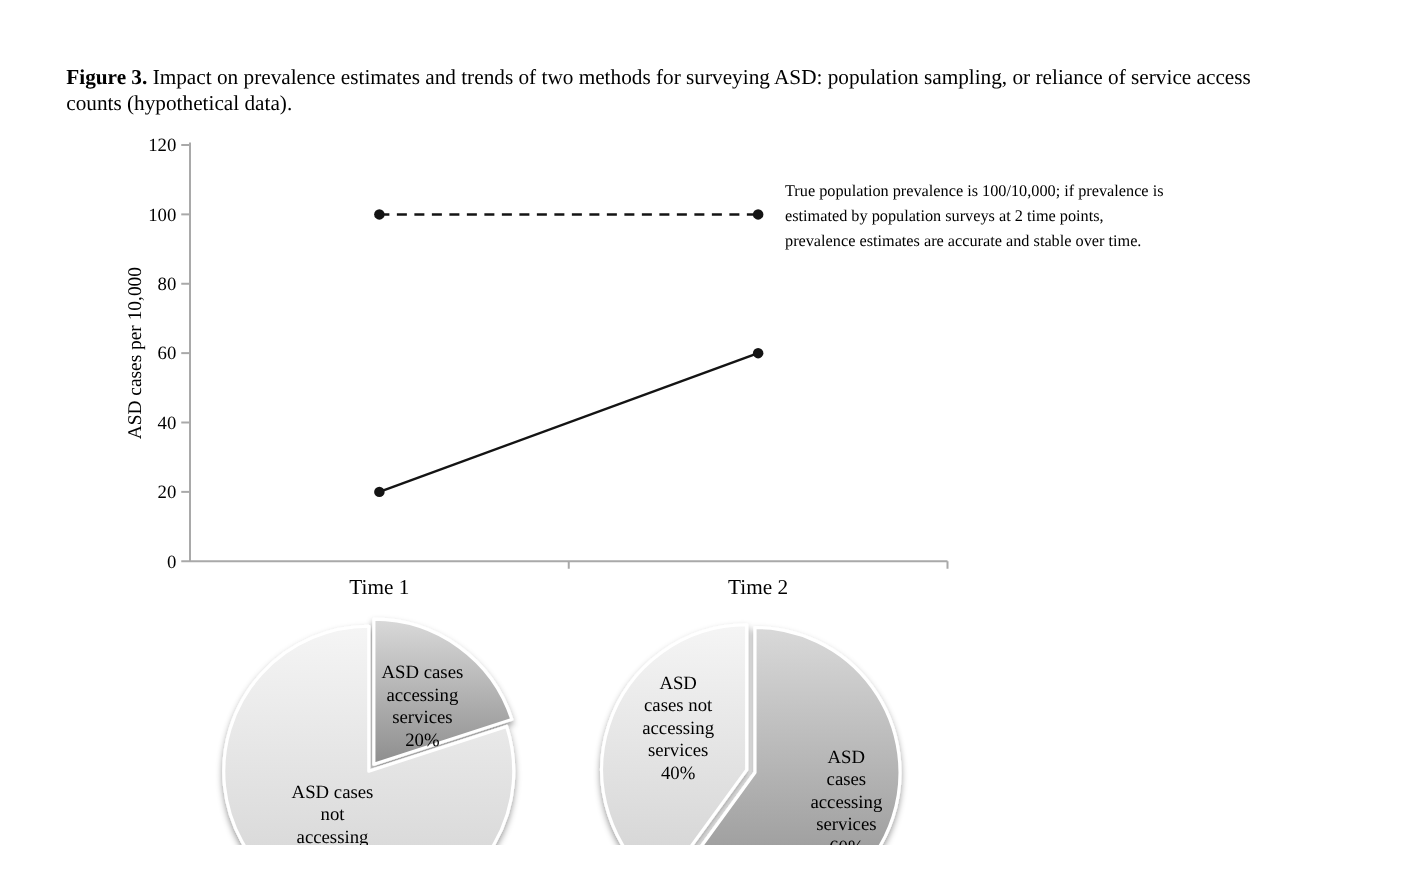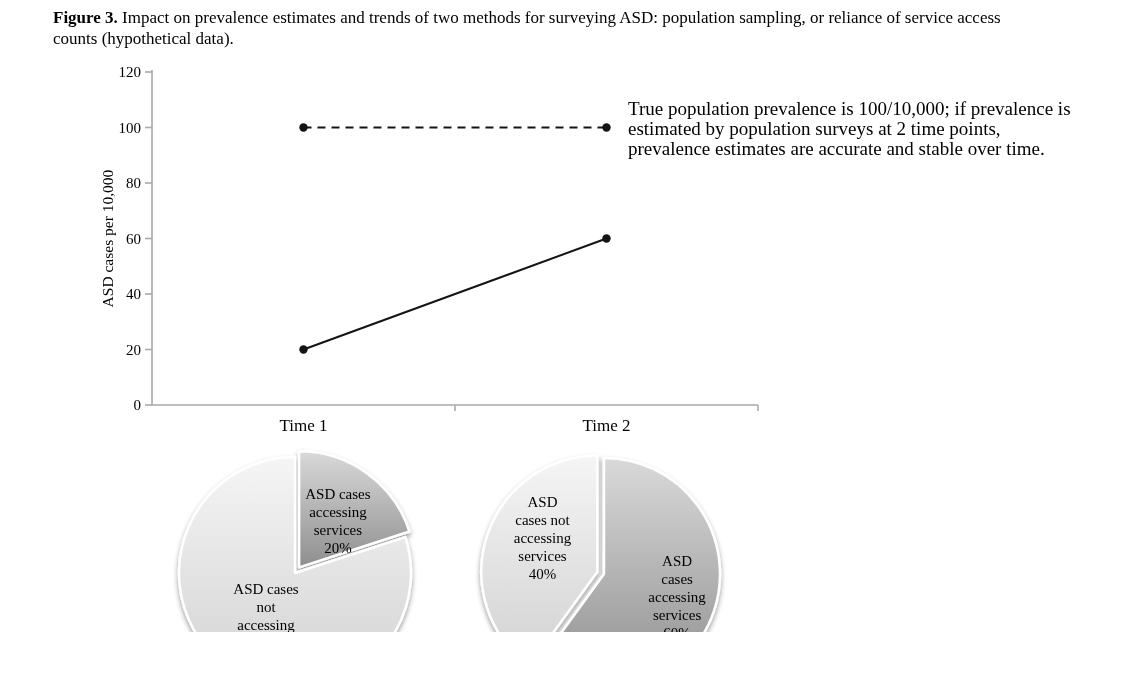--- a/index.html
+++ b/index.html
@@ -4,34 +4,35 @@
 <style>
   html, body { margin: 0; padding: 0; background: #ffffff; }
   .page {
     position: relative;
     width: 1140px;
     height: 632px;
     background: #ffffff;
     font-family: "Liberation Serif", serif;
     color: #000000;
     overflow: hidden;
+    margin-top: 44px;
   }
   .caption {
     position: absolute;
     left: 53px;
     top: 7px;
     width: 1000px;
     font-size: 17px;
     line-height: 21px;
     white-space: pre-line;
   }
   .cap-label { font-weight: bold; }
   .annotation {
     position: absolute;
-    font-size: 19px;
+    font-size: 13px;
     line-height: 20px;
     white-space: pre-line;
   }
   #ann-0 { left: 628px; top: 99px;  width: 500px; }
   #ann-1 { left: 628px; top: 234px; width: 500px; }
   #line-chart { position: absolute; left: 0; top: 0; }
   #pie-0 { position: absolute; left: 165px; top: 443px; }
   #pie-1 { position: absolute; left: 474px; top: 444px; }
   svg text { font-family: "Liberation Serif", serif; }
 </style>

